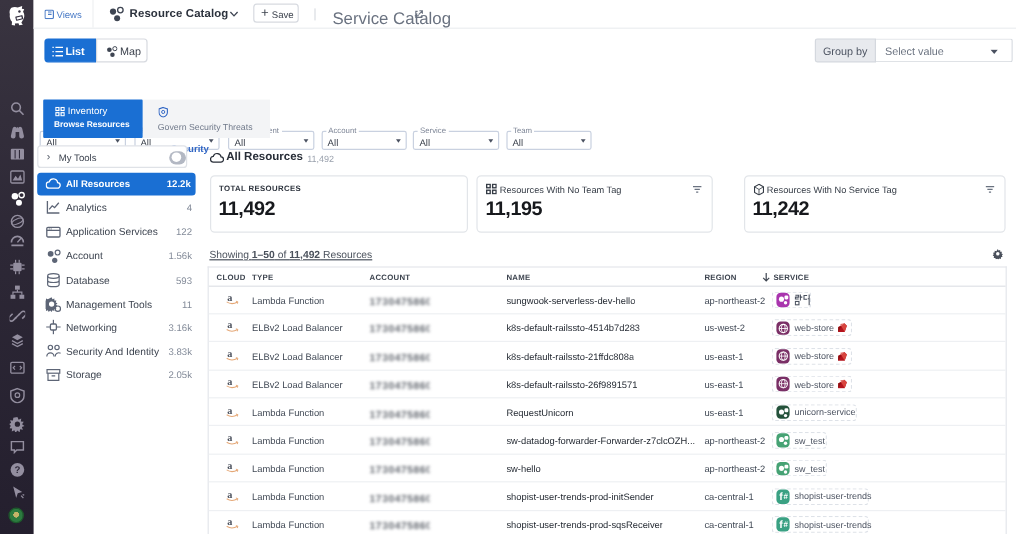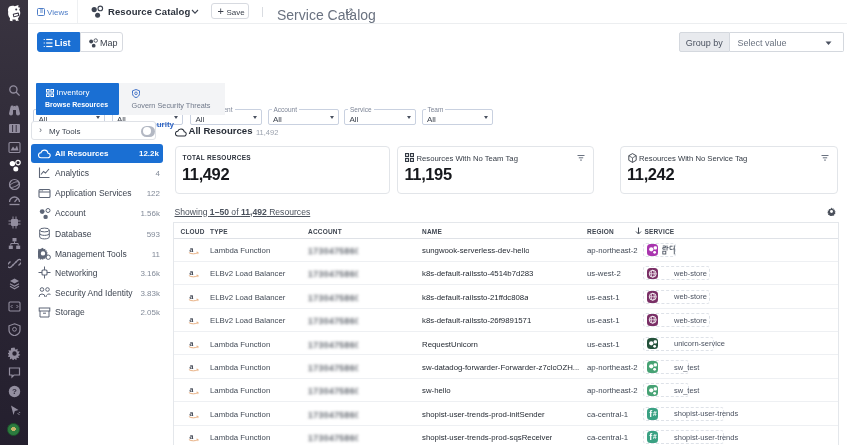--- a/index.html
+++ b/index.html
@@ -88,21 +88,21 @@
 .th { position:absolute; top:5px; font-size:6.5px; font-weight:700; color:#3e4550; letter-spacing:0.2px; }
 #thRow { position:absolute; left:0; top:0; width:664px; height:15.5px; border-bottom:1px solid #dfe2e7; }
 .row { position:absolute; left:0; width:664px; height:23.4px; border-bottom:1px solid #eef0f3; }
 .row .type { position:absolute; left:36px; top:7.5px; font-size:7.8px; color:#424a56; }
 .row .blur { position:absolute; left:134px; top:7.5px; width:50px; height:10px; color:#60656d; font-size:8.5px; font-weight:700; letter-spacing:0.5px; filter:blur(1.5px); overflow:hidden; white-space:nowrap;}
 .row .name { position:absolute; left:248px; top:7.5px; font-size:7.8px; font-weight:500; color:#1d232c; max-width:160px; overflow:hidden; white-space:nowrap;}
 .row .region { position:absolute; left:413px; top:7.5px; font-size:7.8px; color:#424a56; }
 .tag { position:absolute; left:469px; top:4.5px; height:14px; border:1px dashed #dee2e8; border-radius:3px; display:flex; align-items:center; padding:0 0 0 2.5px; }
 .tag .tic { width:11.5px; height:11.5px; border-radius:3.5px; margin-right:4px; position:relative; flex:none;}
 .tag .tic svg { position:absolute; left:0; top:0; }
-.tag .ttx { font-size:7.5px; color:#4b5260; white-space:nowrap;margin-left:12px; }
+.tag .ttx { font-size:7.5px; color:#4b5260; white-space:nowrap; }
 .awsic { position:absolute; left:13.5px; top:4.5px; }
 #viewsIc svg, #rcIcon svg, #rcCaret svg, #extIc svg, #gear svg { display:block; }
 </style>
 </head>
 <body>
 <div id="page">
 
   <div id="sidebar"></div>
   <div id="icons-host">
       <div class="nico" style="top:84px;">

